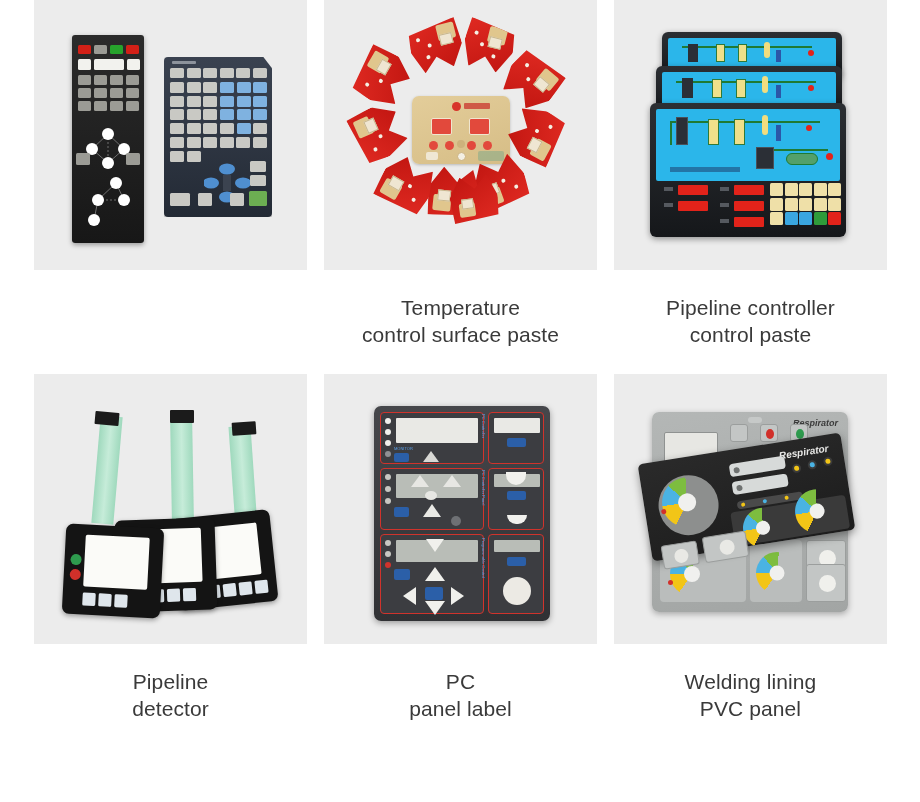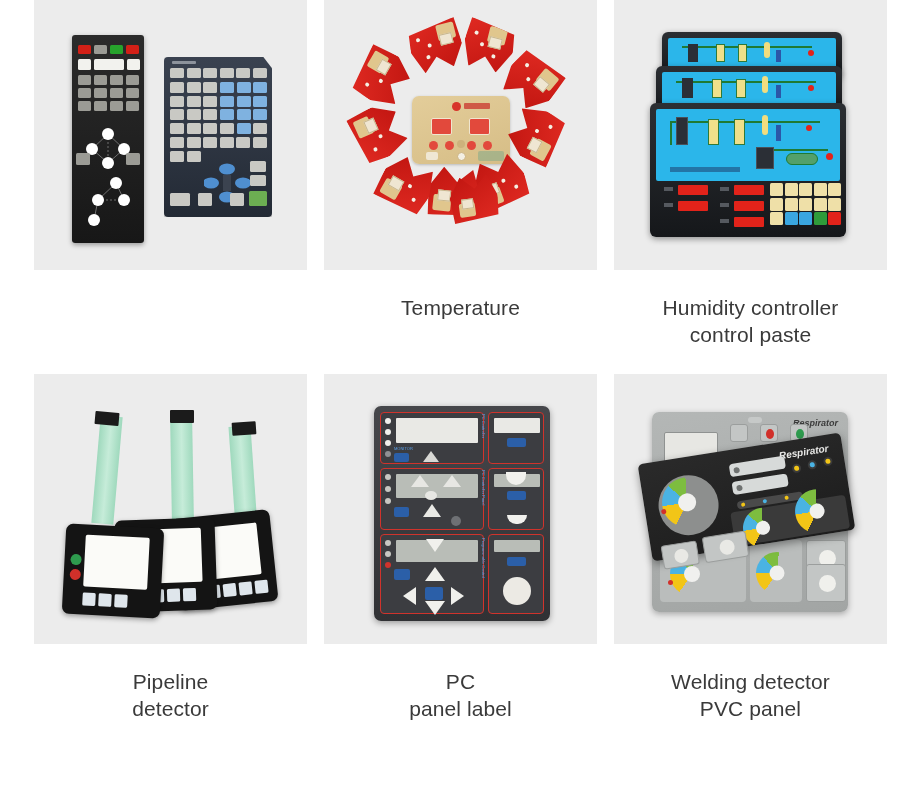--- a/index.html
+++ b/index.html
@@ -377,20 +377,21 @@
         <div class="pd" style="left:10px;top:14px;width:4px;height:4px;"></div>
         <div class="pd" style="left:20px;top:24px;width:4px;height:4px;"></div>
       </div>
       <div class="abs petal" style="left:126px;top:176px;width:48px;height:46px;transform:rotate(172deg);clip-path:polygon(4% 10%,96% 2%,100% 58%,74% 100%,46% 72%,18% 100%,0% 52%);">
         <div class="gold" style="left:24px;top:6px;width:16px;height:14px;"></div>
         <div class="win" style="left:25px;top:14px;width:12px;height:10px;"></div>
       </div>
     </div>
     <div class="caption">
       <span>Temperature</span>
+      <span class="l2">control surface paste</span>
     </div>
   </div>
 
   <div class="cell">
     <div class="thumb">
 
       <div class="abs hum-panel" style="left:48px;top:32px;width:180px;height:46px;">
         <div class="hum-screen" style="left:6px;top:6px;width:168px;height:32px;">
           <div class="pipe" style="left:14px;top:8px;width:130px;height:2px;"></div>
           <div class="tank" style="left:48px;top:6px;width:9px;height:18px;"></div>
@@ -457,21 +458,21 @@
           <div class="key" style="height:13px;background:#efe0a8"></div>
           <div class="key" style="height:13px;background:#efe0a8"></div>
             <div class="key" style="height:13px;background:#3aa6e0"></div>
           <div class="key" style="height:13px;background:#3aa6e0"></div>
             <div class="key" style="height:13px;background:#2f9b3a"></div>
           <div class="key" style="height:13px;background:#e2231a"></div>
         </div>
       </div>
     </div>
     <div class="caption">
-      <span>Humidity controller</span>
+      <span>Pipeline controller</span>
       <span class="l2">control paste</span>
     </div>
   </div>
 
   <div class="cell">
     <div class="thumb">
 
       <div class="pd-tail" style="left:62px;top:42px;width:22px;height:108px;transform:rotate(5deg);"></div>
       <div class="pd-tailtip" style="left:61px;top:38px;width:24px;height:13px;transform:rotate(5deg);"></div>
       <div class="pd-tail" style="left:137px;top:40px;width:22px;height:110px;transform:rotate(-1deg);"></div>
@@ -650,18 +651,18 @@
 
         <div class="wm-sbtn" style="left:10px;top:84px;width:36px;height:24px;">
           <div class="abs rnd" style="left:11px;top:5px;width:14px;height:14px;background:#e9e9e5;"></div>
         </div>
         <div class="wm-sbtn" style="left:52px;top:82px;width:44px;height:26px;">
           <div class="abs rnd" style="left:15px;top:5px;width:15px;height:15px;background:#e9e9e5;"></div>
         </div>
       </div>
     </div>
     <div class="caption">
-      <span>Welding detector</span>
+      <span>Welding lining</span>
       <span class="l2">PVC panel</span>
     </div>
   </div>
 
 </div>
 
 </body></html>

